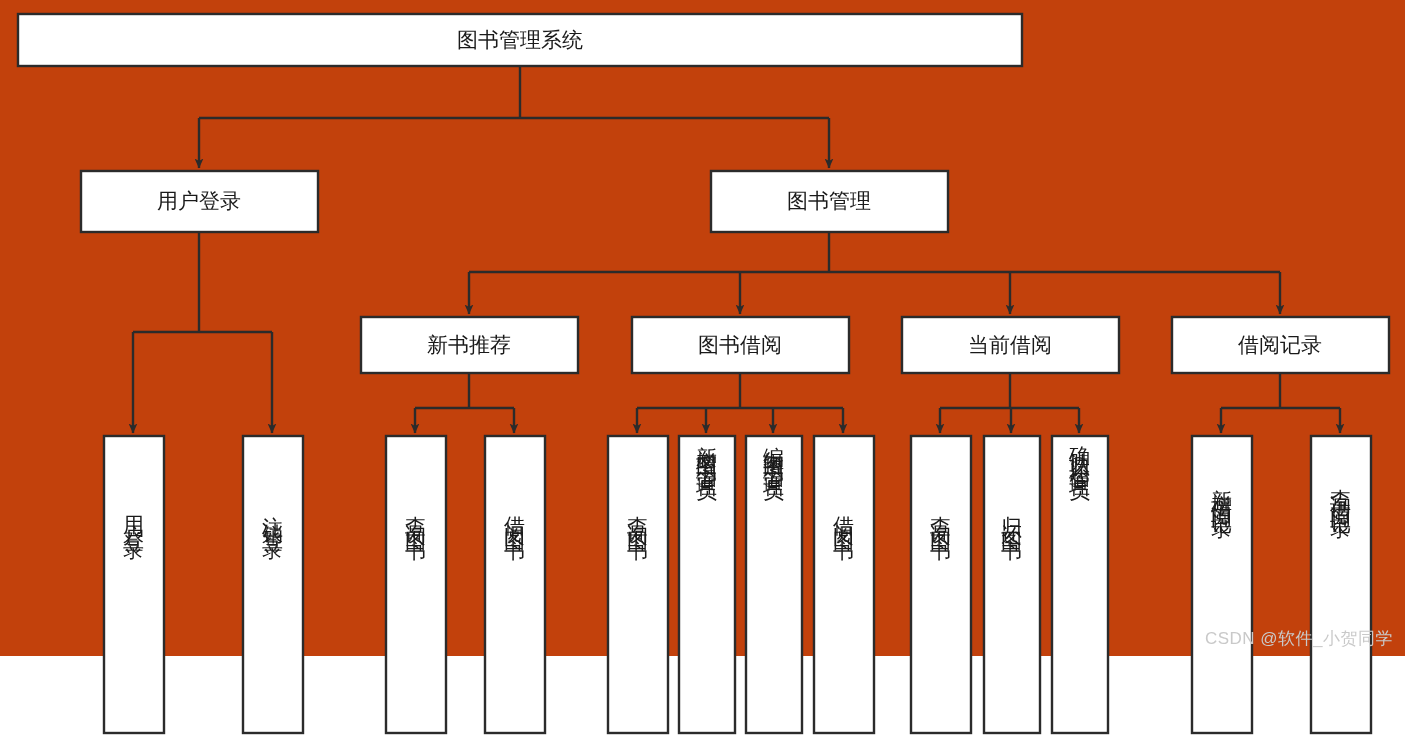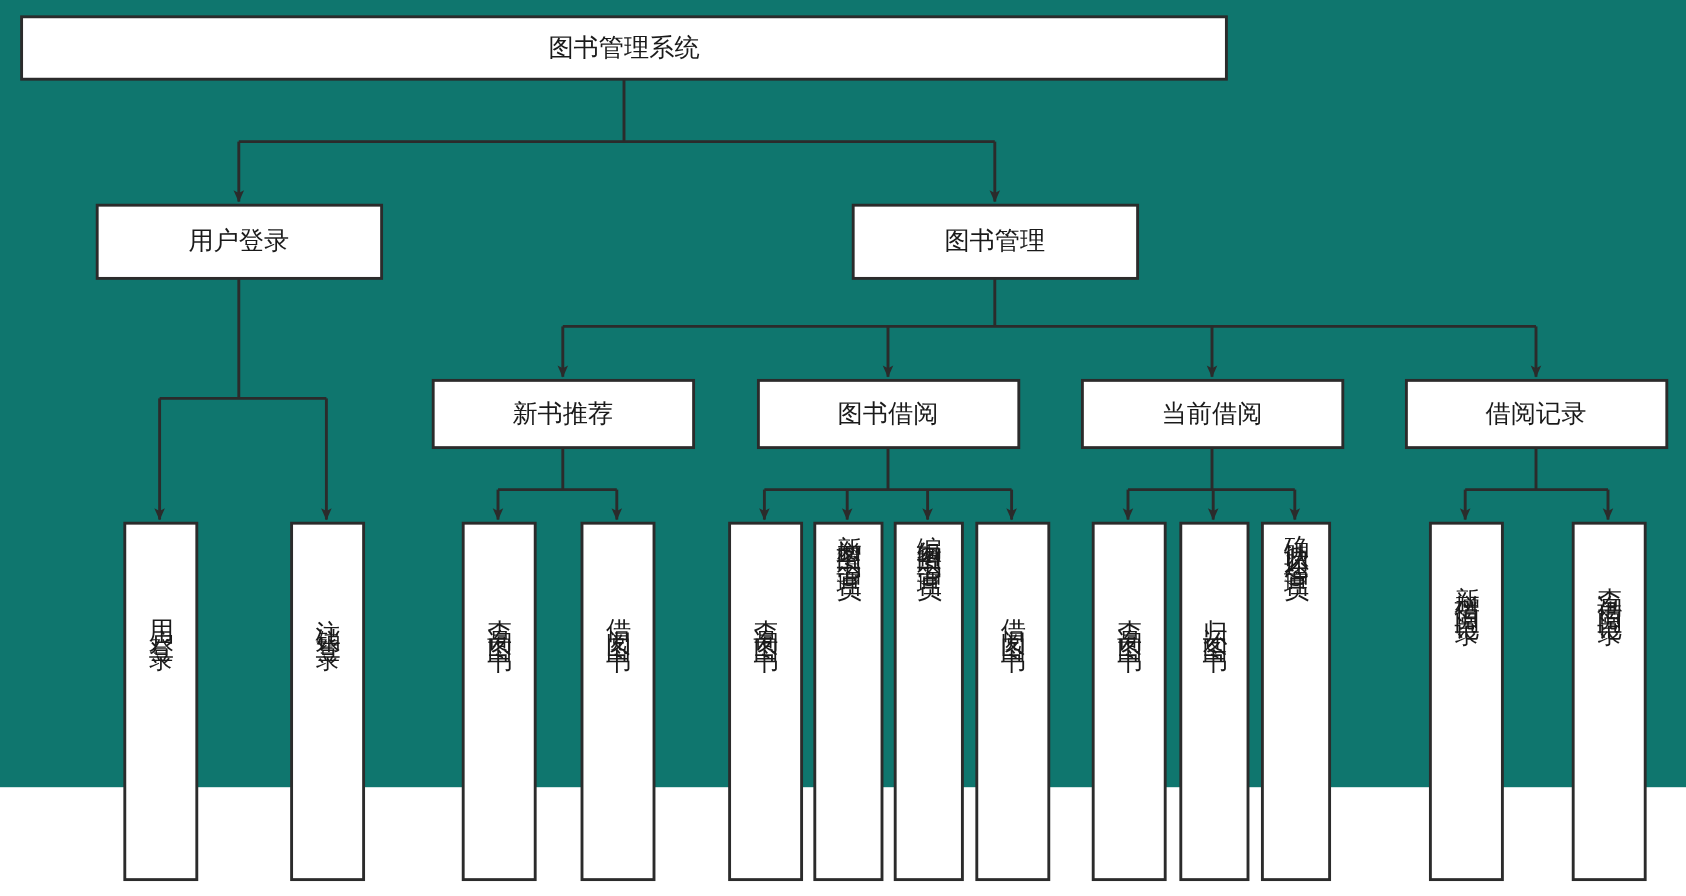--- a/index.html
+++ b/index.html
@@ -11,21 +11,21 @@
   body {
     font-family: "Liberation Sans", "DejaVu Sans", sans-serif;
     width: 1405px;
     height: 747px;
     overflow: hidden;
   }
   #diagram-root {
     position: relative;
     width: 1405px;
     height: 656px;
-    background: #0f766e;
+    background: #c2410c;
     text-align: center;
   }
   svg#tree-svg {
     position: absolute;
     left: 0;
     top: 0;
     width: 1405px;
     height: 747px;
     display: block;
   }
@@ -220,14 +220,15 @@
       <text class="node-label-vertical" x="1222" y="490" writing-mode="tb" glyph-orientation-vertical="0" letter-spacing="6">新增借阅记录</text>
     </g>
 
     <g>
       <rect class="node-rect" x="1311" y="436" width="60" height="297"></rect>
       <text class="node-label-vertical" x="1341" y="490" writing-mode="tb" glyph-orientation-vertical="0" letter-spacing="6">查询借阅记录</text>
     </g>
 
   </svg>
 
+  <div class="watermark">CSDN @软件_小贺同学</div>
 
 </div>
 
 </body></html>

